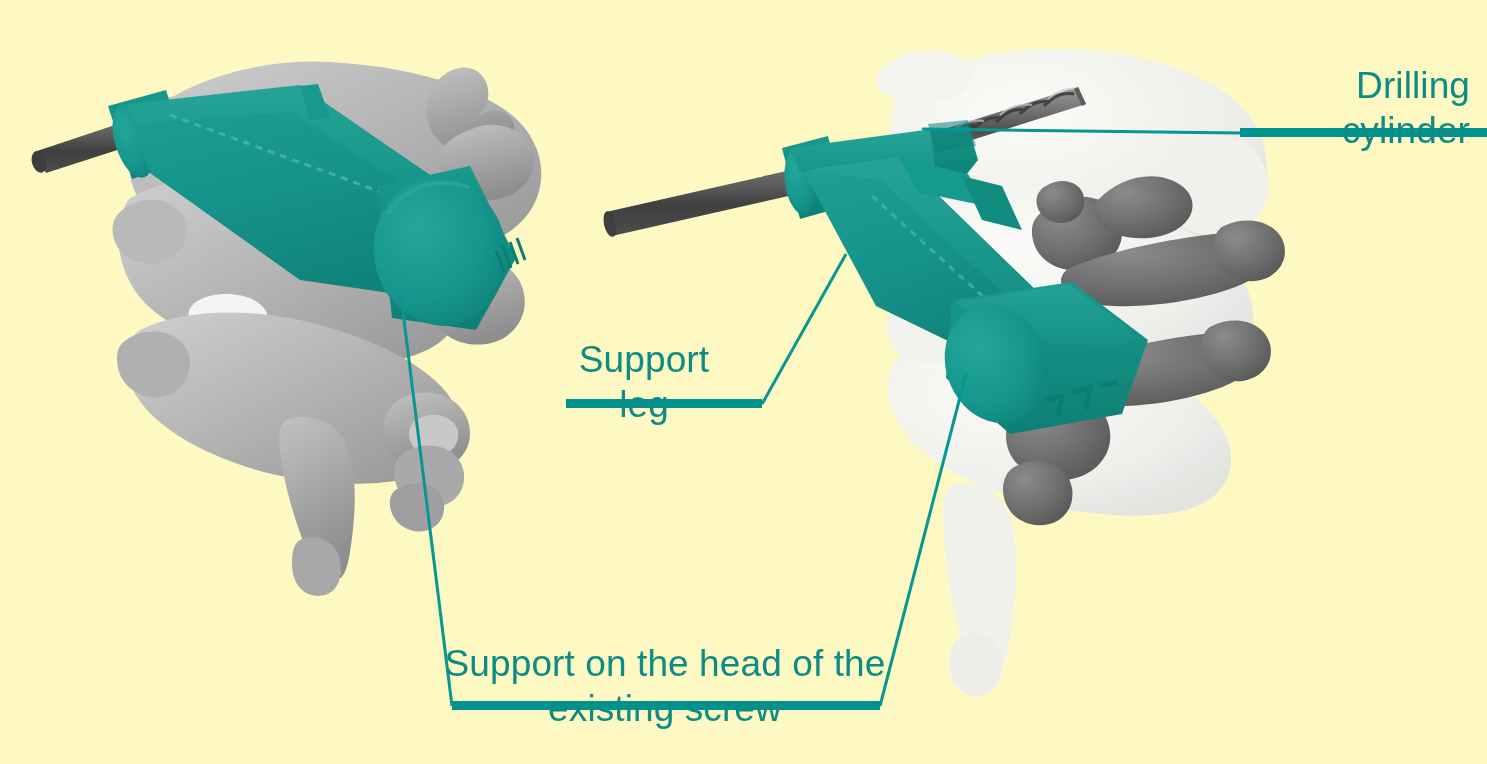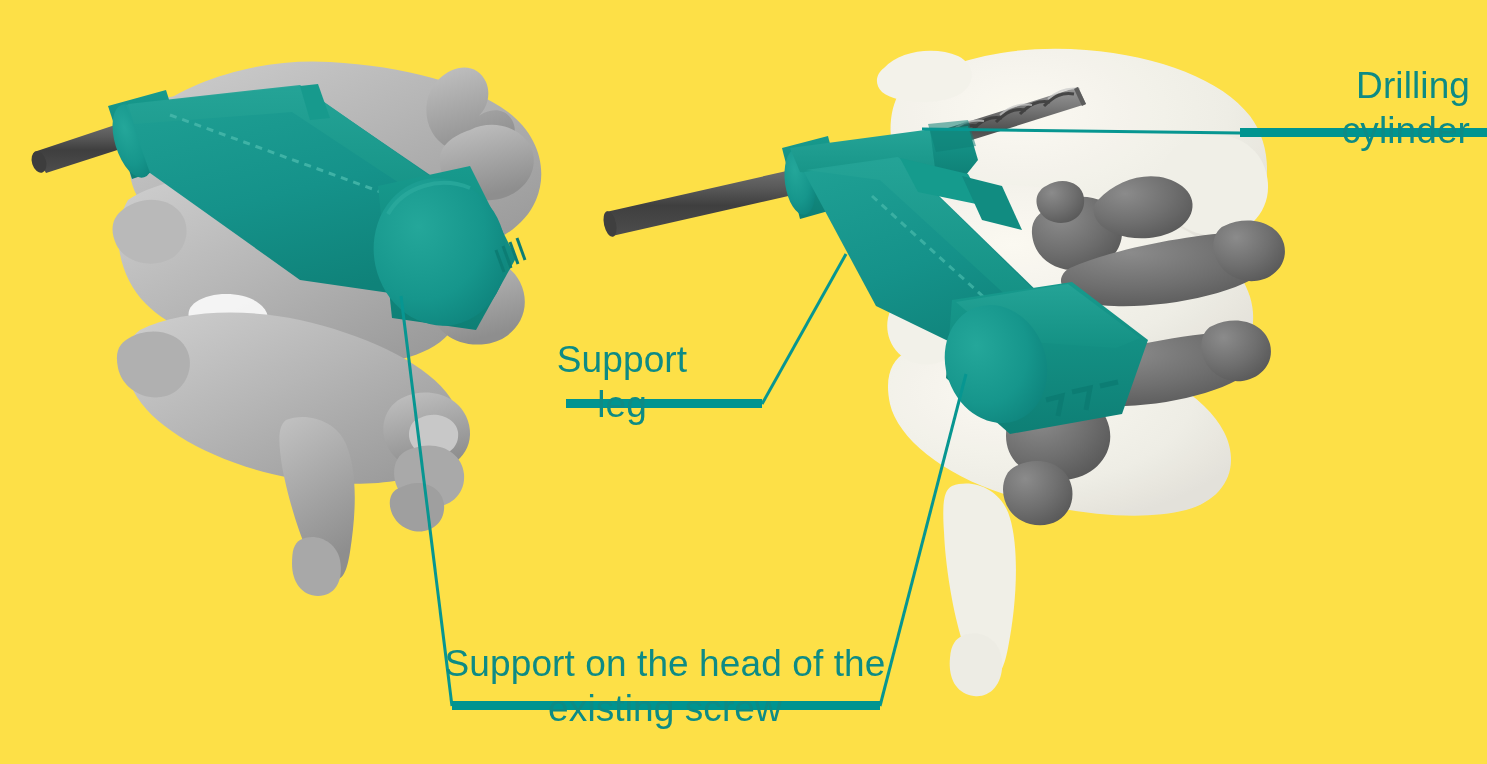--- a/index.html
+++ b/index.html
@@ -8,21 +8,21 @@
     padding: 0;
     background: #ffffff;
   }
   body {
     font-family: "Liberation Sans", sans-serif;
   }
   #figure {
     position: relative;
     width: 1487px;
     height: 764px;
-    background: #fde047;
+    background: #fef9c3;
     overflow: hidden;
   }
   #scene {
     position: absolute;
     left: 0; top: 0;
     width: 1487px;
     height: 764px;
   }
   .callout {
     position: absolute;
@@ -35,21 +35,21 @@
     display: block;
   }
   #callout-drilling-cylinder {
     left: 1170px;
     top: 18px;
     width: 300px;
     text-align: right;
     font-size: 37px;
   }
   #callout-support-leg {
-    left: 508px;
+    left: 530px;
     top: 292px;
     width: 228px;
     text-align: center;
     font-size: 37px;
   }
   #callout-support-screw {
     left: 425px;
     top: 596px;
     width: 480px;
     text-align: center;

